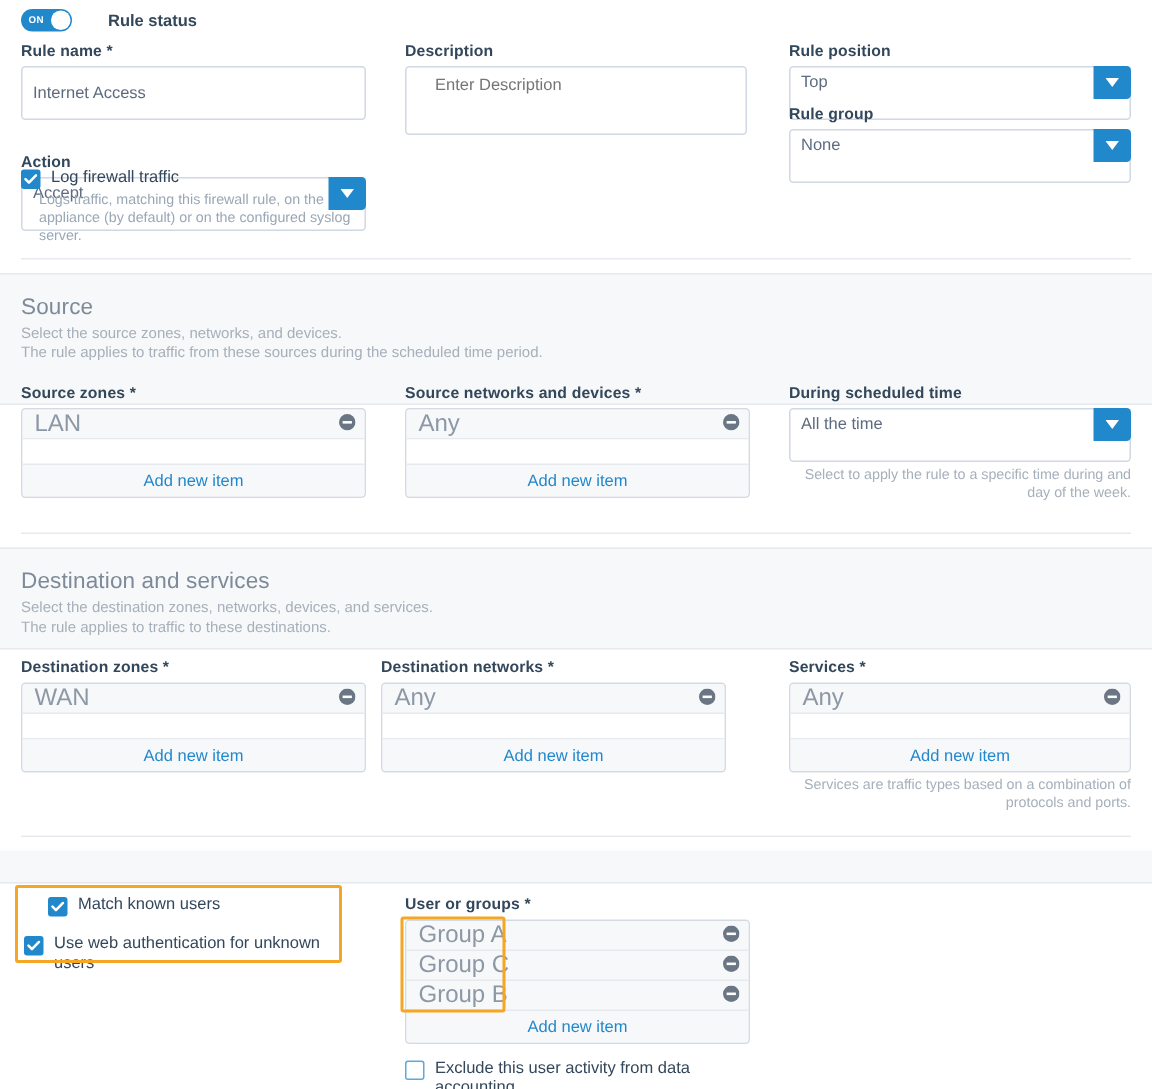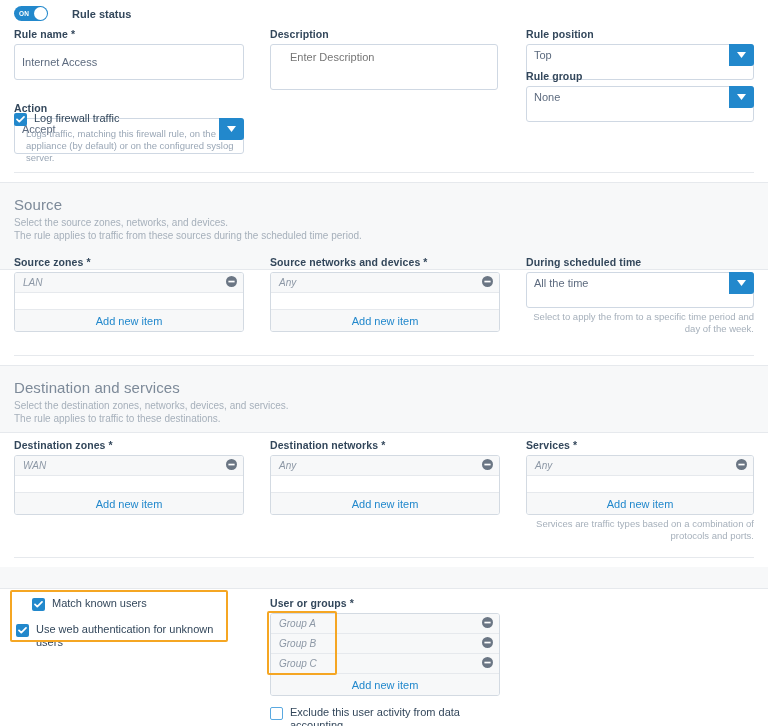--- a/index.html
+++ b/index.html
@@ -125,21 +125,21 @@
     background:#ffffff;
     overflow:hidden;
   }
   .listrow {
     height:20px;
     background:#f7f8f9;
     border-bottom:1px solid #e6e9ed;
     display:flex; align-items:center;
     padding:0 6px 0 8px;
   }
-  .listrow .lr-text { font-size:10px; color:#8d98a6; flex:1;font-style:italic; }
+  .listrow .lr-text { font-size:16px; color:#8d98a6; flex:1; }
   .listrow .minus { flex:none; }
   .list-gap { height:17px; background:#ffffff; border-bottom:1px solid #e6e9ed; }
   .add-item {
     height:21px;
     background:#f7f8f9;
     display:flex; align-items:center; justify-content:center;
     font-size:11px; color:#2288cc;
   }
   .help-right {
     font-size:9.5px; color:#a6b0bb; line-height:12px;
@@ -272,21 +272,21 @@
   <div class="col" style="left:526px; top:256px; width:228px;">
     <label class="field-label">During scheduled time</label>
     <div class="select-wrap">
       <div class="select-box">All the time</div>
       <span class="select-arrow">
         <svg width="9" height="6" viewBox="0 0 9 6">
             <path d="M0 0 H9 L4.5 6 Z" fill="#ffffff"></path>
           </svg>
       </span>
     </div>
-    <div class="help-right">Select to apply the from to a specific time period and day of the week.</div>
+    <div class="help-right">Select to apply the rule to a specific time during and day of the week.</div>
   </div>
 
   <div class="hr" style="top:355px;"></div>
 
   <div class="band" style="top:365px; height:68px;">
     <div class="band-inner">
       <div class="sec-title">Destination and services</div>
       <div class="sec-desc">Select the destination zones, networks, devices, and services.</div>
       <div class="sec-desc">The rule applies to traffic to these destinations.</div>
     </div>
@@ -302,21 +302,21 @@
               <circle cx="5.5" cy="5.5" r="5.5" fill="#6b7684"></circle>
               <rect x="2.4" y="4.7" width="6.2" height="1.7" fill="#ffffff"></rect>
             </svg>
         </span>
       </div>
       <div class="list-gap"></div>
       <div class="add-item">Add new item</div>
     </div>
   </div>
 
-  <div class="col" style="left:270px; top:439px; width:230px;">
+  <div class="col" style="left:254px; top:439px; width:230px;">
     <label class="field-label">Destination networks *</label>
     <div class="listbox">
       <div class="listrow">
         <span class="lr-text">Any</span>
         <span class="minus">
           <svg width="11" height="11" viewBox="0 0 11 11">
               <circle cx="5.5" cy="5.5" r="5.5" fill="#6b7684"></circle>
               <rect x="2.4" y="4.7" width="6.2" height="1.7" fill="#ffffff"></rect>
             </svg>
         </span>
@@ -378,30 +378,30 @@
       <div class="listrow">
         <span class="lr-text">Group A</span>
         <span class="minus">
           <svg width="11" height="11" viewBox="0 0 11 11">
               <circle cx="5.5" cy="5.5" r="5.5" fill="#6b7684"></circle>
               <rect x="2.4" y="4.7" width="6.2" height="1.7" fill="#ffffff"></rect>
             </svg>
         </span>
       </div>
       <div class="listrow">
+        <span class="lr-text">Group C</span>
+        <span class="minus">
+          <svg width="11" height="11" viewBox="0 0 11 11">
+              <circle cx="5.5" cy="5.5" r="5.5" fill="#6b7684"></circle>
+              <rect x="2.4" y="4.7" width="6.2" height="1.7" fill="#ffffff"></rect>
+            </svg>
+        </span>
+      </div>
+      <div class="listrow">
         <span class="lr-text">Group B</span>
-        <span class="minus">
-          <svg width="11" height="11" viewBox="0 0 11 11">
-              <circle cx="5.5" cy="5.5" r="5.5" fill="#6b7684"></circle>
-              <rect x="2.4" y="4.7" width="6.2" height="1.7" fill="#ffffff"></rect>
-            </svg>
-        </span>
-      </div>
-      <div class="listrow">
-        <span class="lr-text">Group C</span>
         <span class="minus">
           <svg width="11" height="11" viewBox="0 0 11 11">
               <circle cx="5.5" cy="5.5" r="5.5" fill="#6b7684"></circle>
               <rect x="2.4" y="4.7" width="6.2" height="1.7" fill="#ffffff"></rect>
             </svg>
         </span>
       </div>
       <div class="add-item">Add new item</div>
     </div>
   </div>

